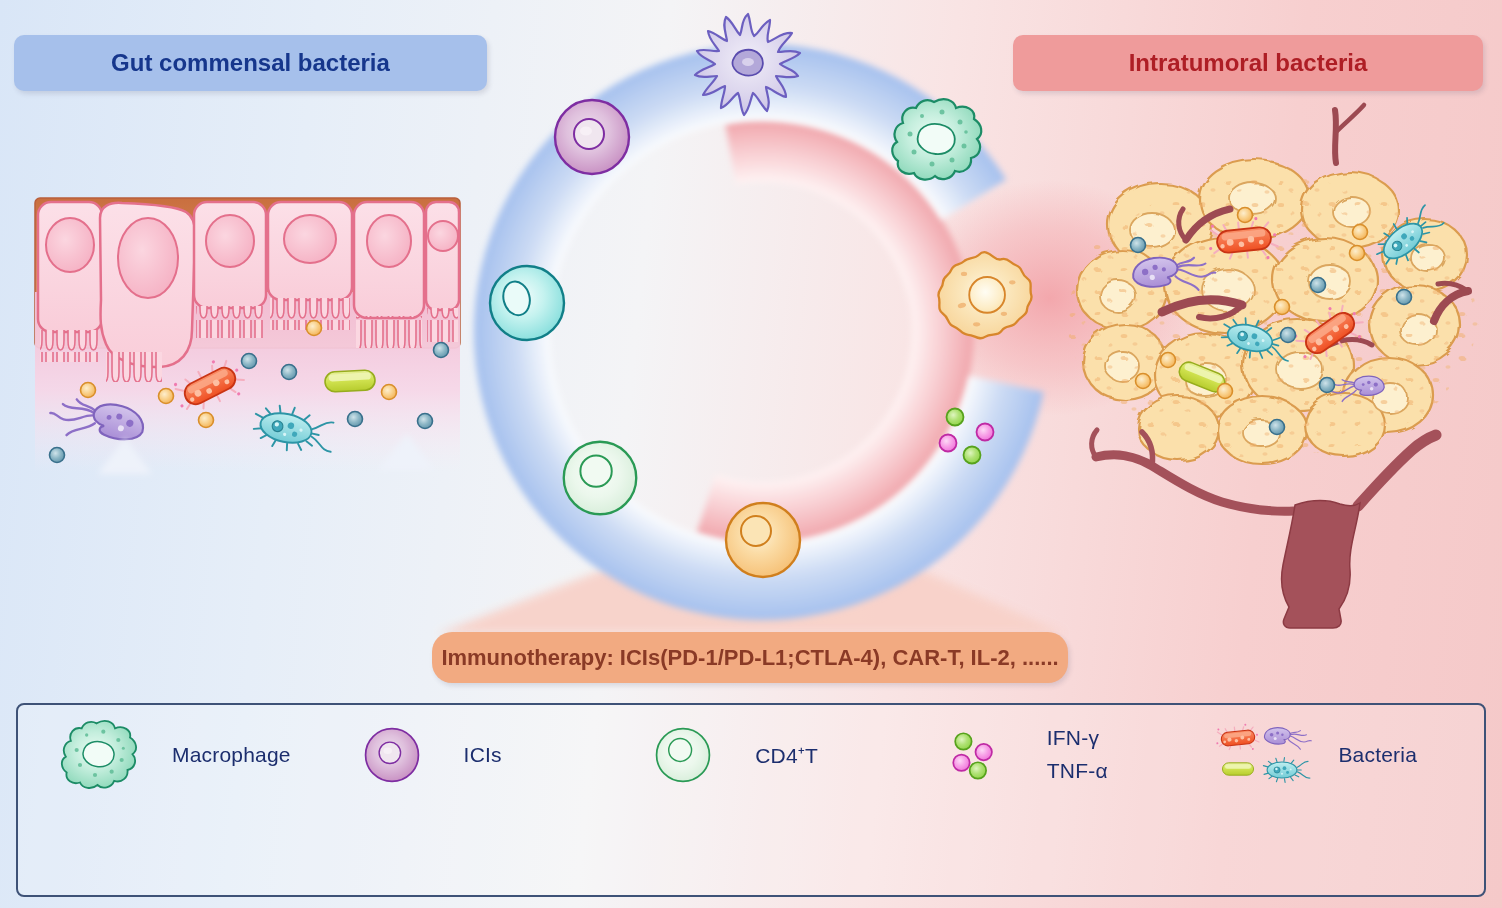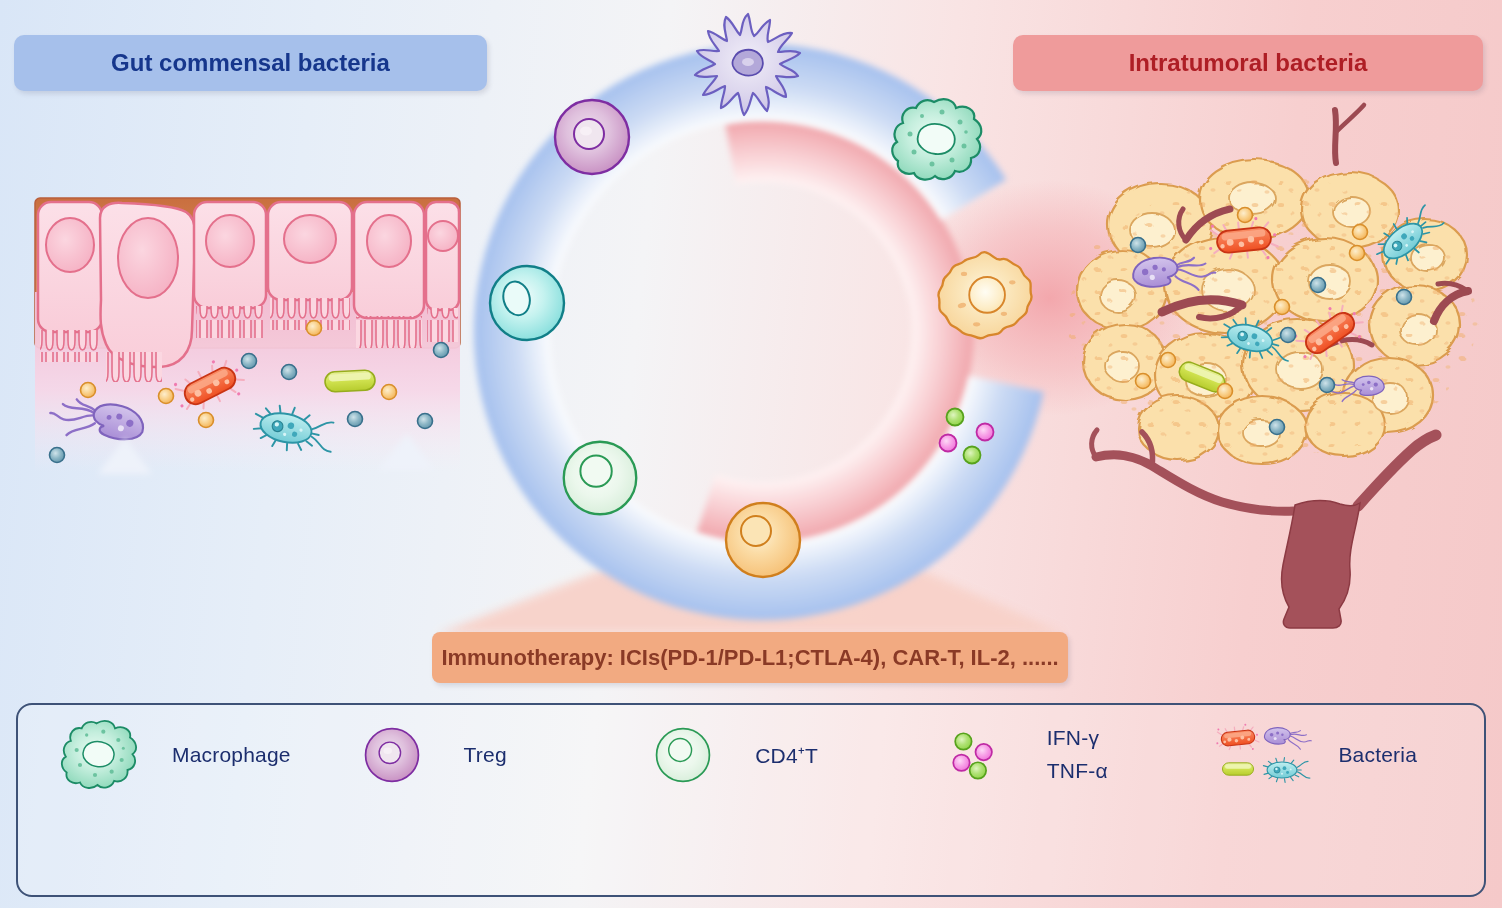--- a/index.html
+++ b/index.html
@@ -8,24 +8,24 @@
     font-family:"Liberation Sans",sans-serif;
     background:linear-gradient(96deg,#d9e6f7 0%,#e6eef8 20%,#f4f4f6 42%,#f9e4e4 60%,#f7cfcf 82%,#f5c9c9 100%);
   }
   .art{position:absolute;inset:0;}
   .banner{
     position:absolute;display:flex;align-items:center;justify-content:center;
     border-radius:10px;font-weight:700;box-shadow:2px 3px 5px rgba(60,60,90,.14);
   }
   .banner-gut{left:14px;top:35px;width:473px;height:56px;background:#a6c0eb;color:#16368c;font-size:24px;}
   .banner-tumor{left:1013px;top:35px;width:470px;height:56px;background:#ef9b9b;color:#ae1e25;font-size:24px;}
-  .banner-immuno{left:432px;top:632px;width:636px;height:51px;background:#f2aa81;color:#8a3a26;font-size:22px;font-weight:700;border-radius:8px;}
+  .banner-immuno{left:432px;top:632px;width:636px;height:51px;background:#f2aa81;color:#8a3a26;font-size:22px;font-weight:700;border-radius:20px;}
   .legend{
     position:absolute;left:16px;top:703px;width:1470px;height:194px;box-sizing:border-box;
-    border:2.5px solid #3e5277;border-radius:16px;background:rgba(255,255,255,.18);
+    border:2.5px solid #3e5277;border-radius:8px;background:rgba(255,255,255,.18);
     display:grid;grid-template-columns:repeat(5,1fr);grid-template-rows:1fr 1fr;
     padding:4px 0 4px 8px;
   }
   .legend-item{display:flex;align-items:center;gap:12px;padding-left:14px;min-width:0;}
   .legend-icon{flex:0 0 120px;display:flex;align-items:center;justify-content:center;}
   .legend-label{font-size:21px;color:#1c2e6e;font-weight:500;letter-spacing:.2px;white-space:nowrap;}
   .legend-label.two-line div{line-height:1.55;}
 </style>
 </head>
 <body>
@@ -511,21 +511,21 @@
     <div class="legend-label">Macrophage</div>
   </div>
 
 
   <div class="legend-item">
     <div class="legend-icon">
       <svg width="60" height="60" viewBox="-42 -42 84 84">
             <use href="#sym-treg"></use>
           </svg>
     </div>
-    <div class="legend-label">Treg</div>
+    <div class="legend-label">ICIs</div>
   </div>
 
 
   <div class="legend-item">
     <div class="legend-icon">
       <svg width="60" height="60" viewBox="-42 -42 84 84">
             <use href="#sym-cd4"></use>
           </svg>
     </div>
     <div class="legend-label">CD4⁺T</div>

